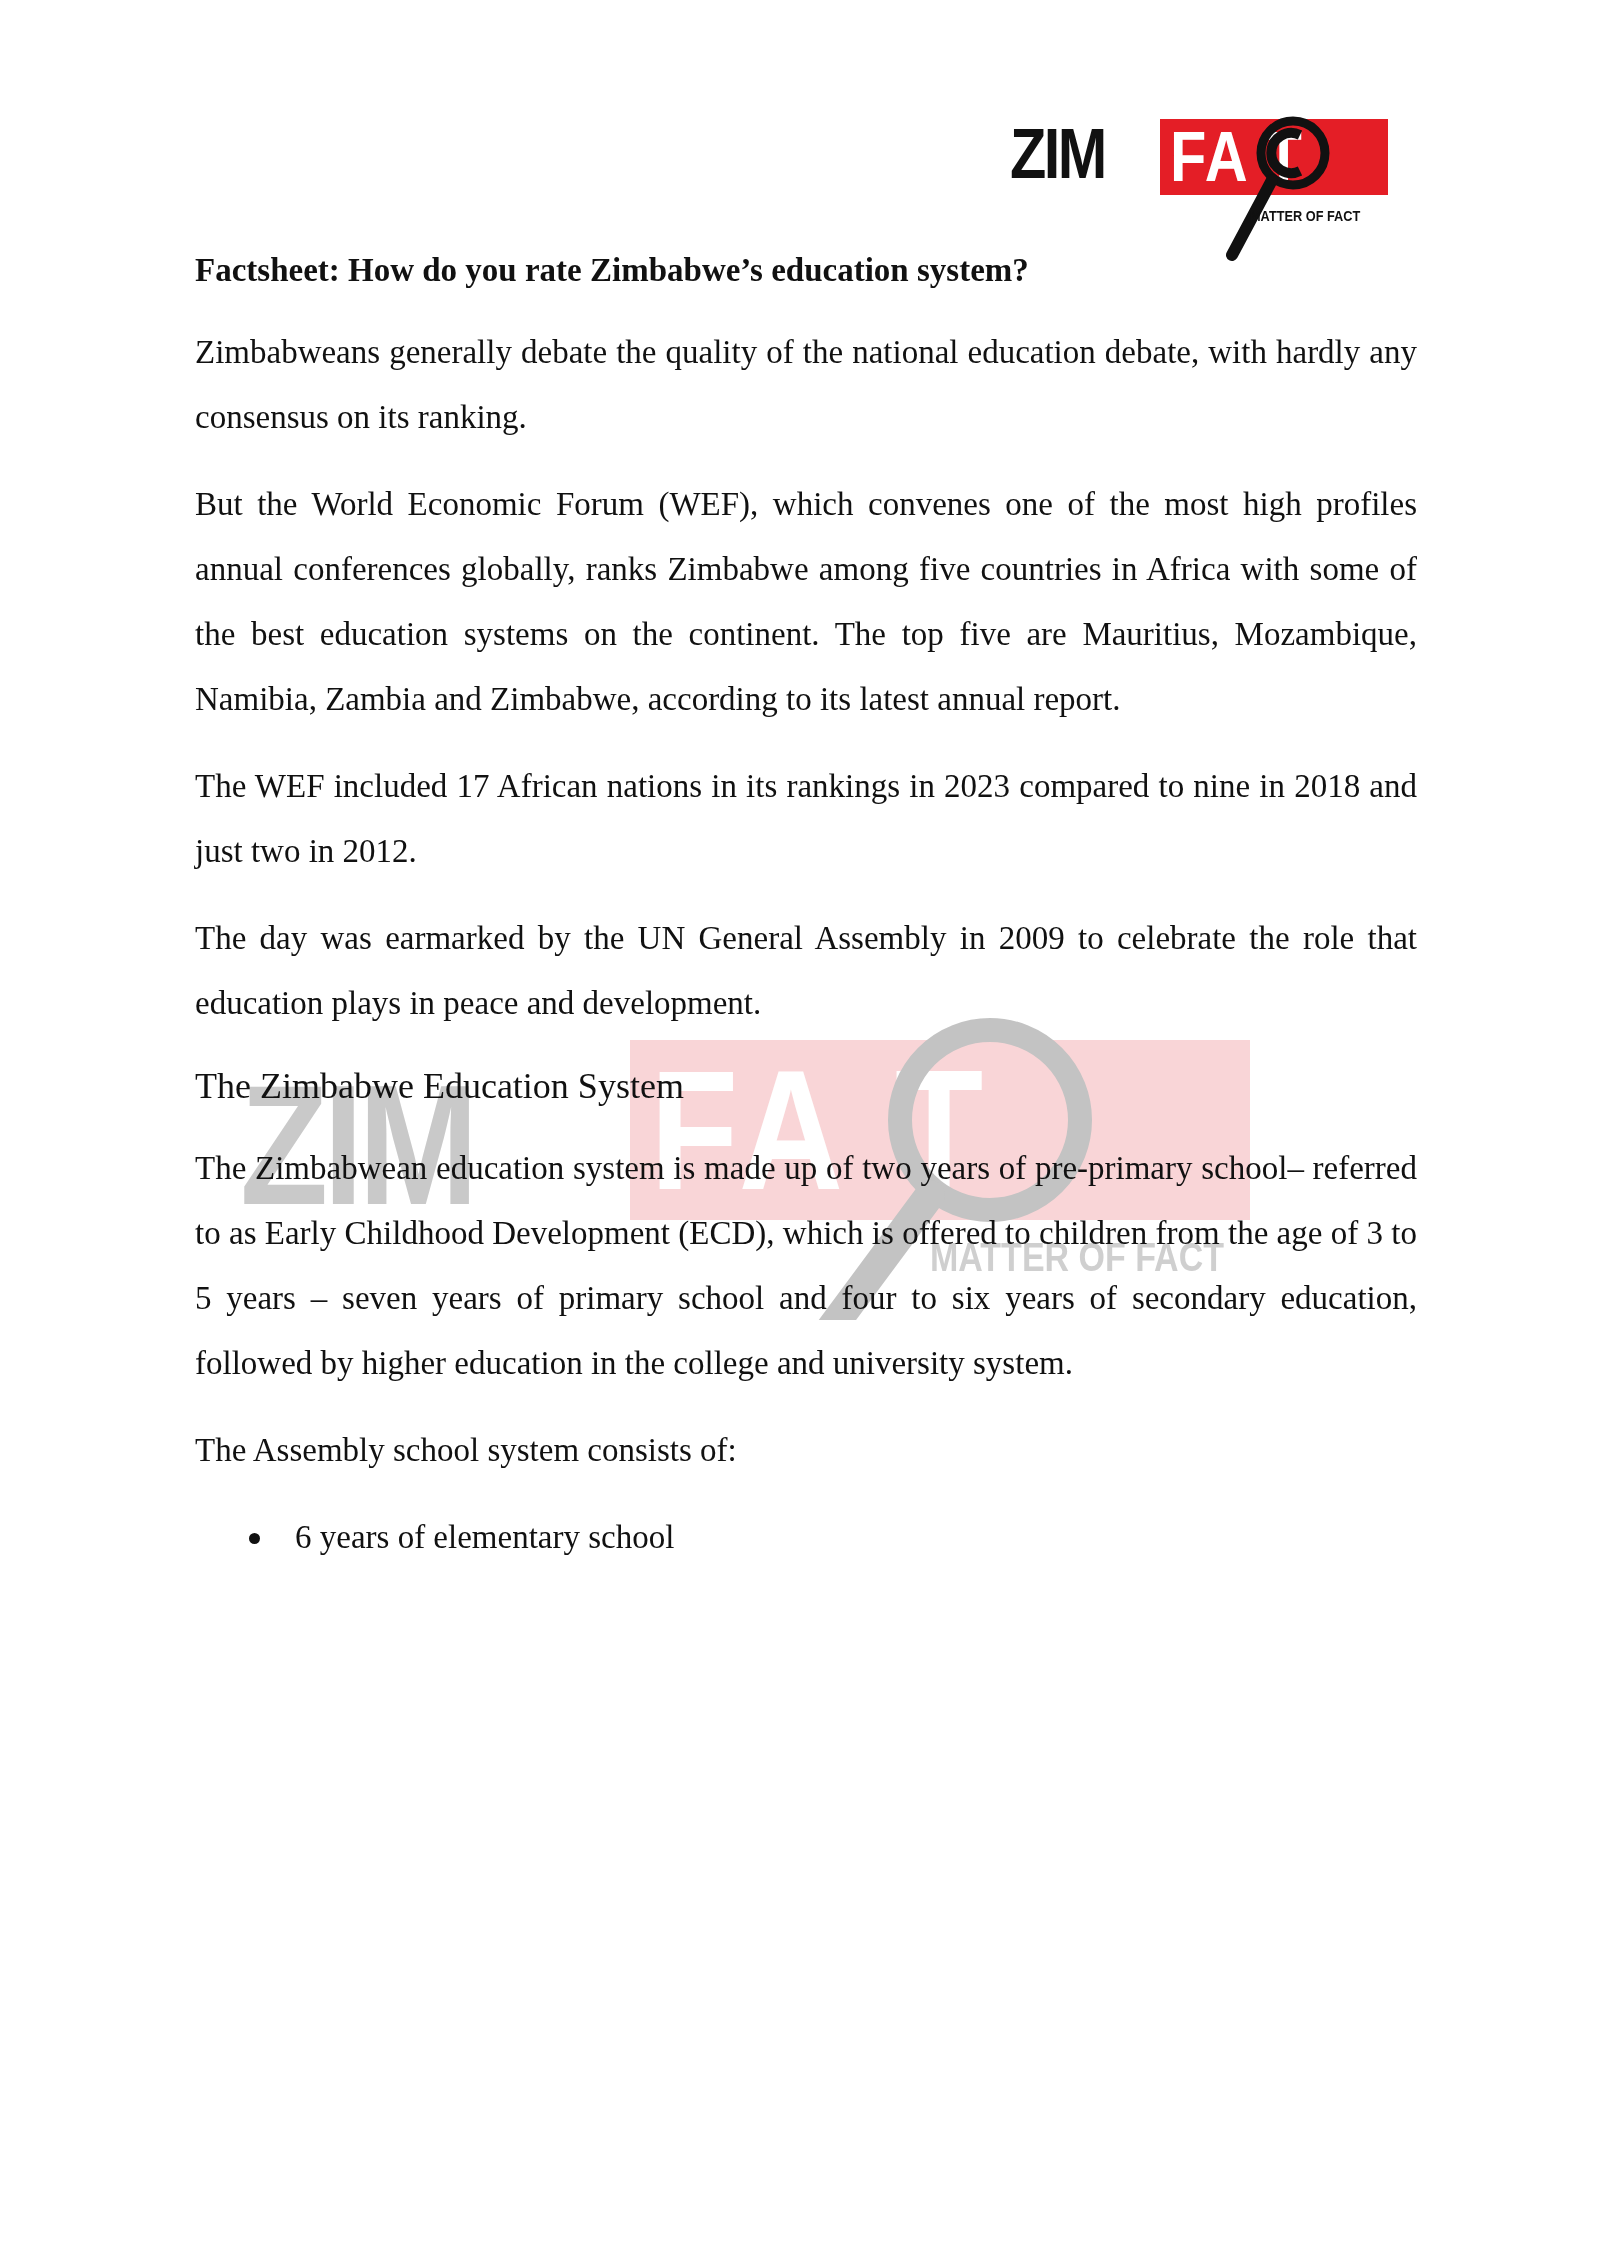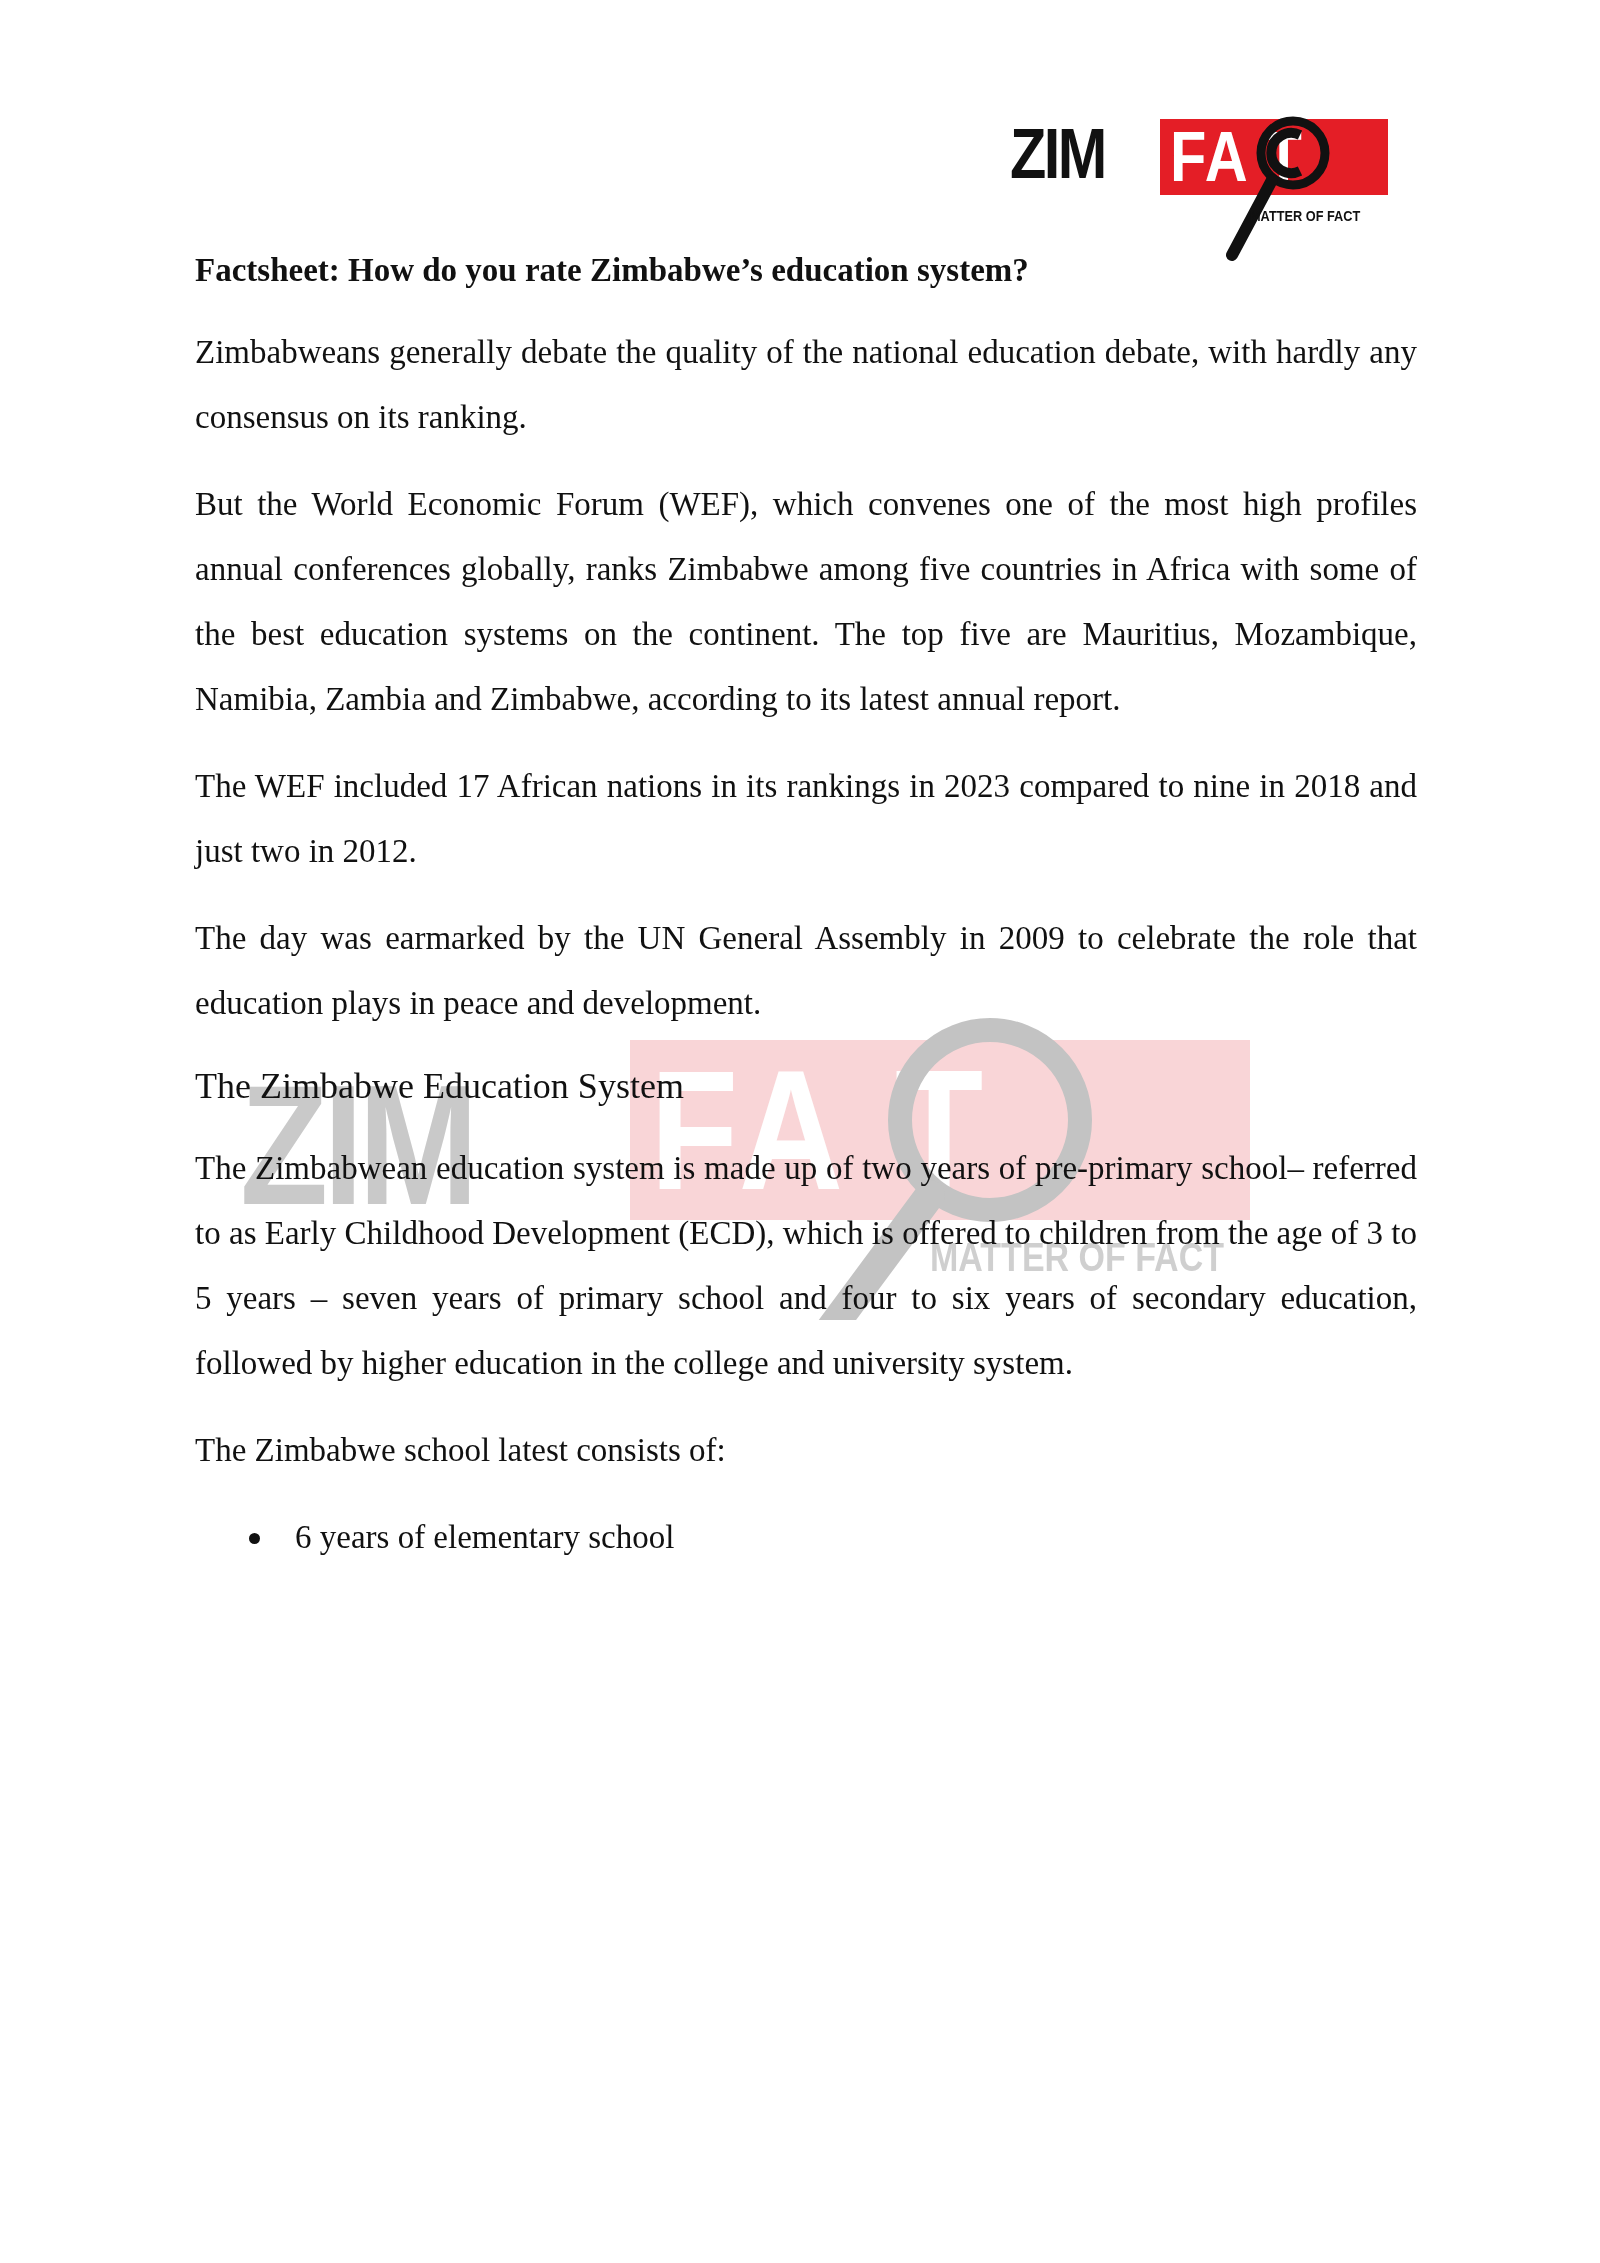--- a/index.html
+++ b/index.html
@@ -51,17 +51,17 @@
 </div>
 
 <div class="content">
   <h1>Factsheet: How do you rate Zimbabwe’s education system?</h1>
   <p>Zimbabweans generally debate the quality of the national education debate, with hardly any consensus on its ranking.</p>
   <p>But the World Economic Forum (WEF), which convenes one of the most high profiles annual conferences globally, ranks Zimbabwe among five countries in Africa with some of the best education systems on the continent. The top five are Mauritius, Mozambique, Namibia, Zambia and Zimbabwe, according to its latest annual report.</p>
   <p>The WEF included 17 African nations in its rankings in 2023 compared to nine in 2018 and just two in 2012.</p>
   <p>The day was earmarked by the UN General Assembly in 2009 to celebrate the role that education plays in peace and development.</p>
   <h2>The Zimbabwe Education System</h2>
   <p>The Zimbabwean education system is made up of two years of pre-primary school– referred to as Early Childhood Development (ECD), which is offered to children from the age of 3 to 5 years – seven years of primary school and four to six years of secondary education, followed by higher education in the college and university system.</p>
-  <p>The Zimbabwe school latest consists of:</p>
+  <p>The Assembly school system consists of:</p>
   <ul>
     <li>6 years of elementary school</li>
   </ul>
 </div>
 
 </body></html>

